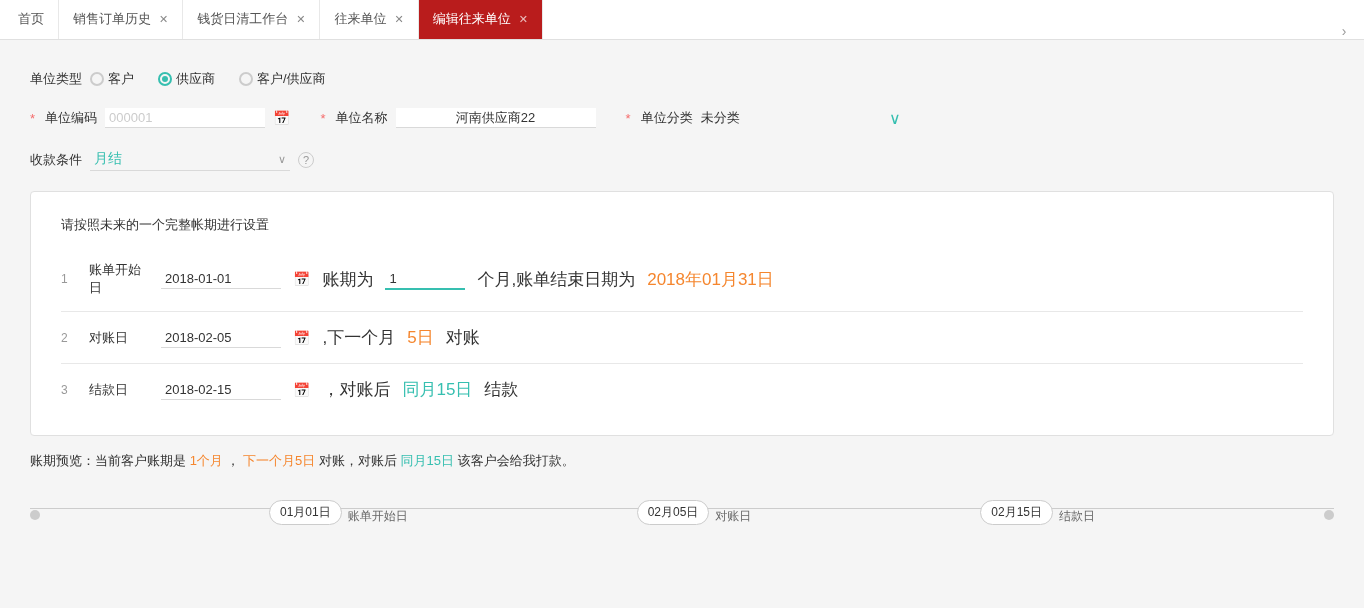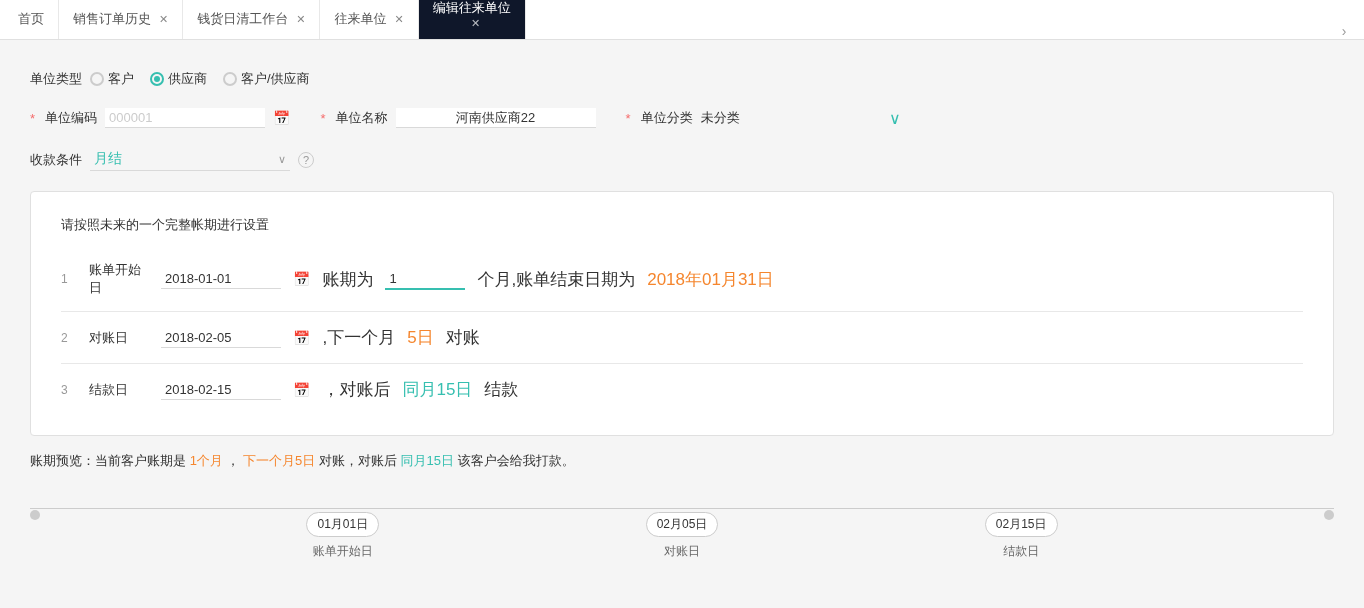--- a/index.html
+++ b/index.html
@@ -21,23 +21,22 @@
       height: 40px;
       font-size: 13px;
       color: #555;
       cursor: pointer;
       border-right: 1px solid #e8e8e8;
       position: relative;
       white-space: nowrap;
     }
     .tab-item:first-child { padding-left: 10px; }
     .tab-item.active {
-      background: #0f172a;
+      background: #b91c1c;
       color: #fff;
-      flex-direction: column;
     }
     .tab-item .tab-close {
       margin-left: 8px;
       font-size: 11px;
       opacity: 0.7;
     }
     .tab-item.active .tab-close { color: #fff; }
     .tabs-arrow {
       margin-left: auto;
       width: 24px;
@@ -74,21 +73,21 @@
     }
 
     .required-star {
       color: #f56c6c;
       margin-right: 2px;
     }
 
     .radio-group {
       display: flex;
       align-items: center;
-      gap: 16px;
+      gap: 24px;
     }
 
     .radio-item {
       display: flex;
       align-items: center;
       gap: 4px;
       cursor: pointer;
     }
 
     .radio-circle {
@@ -268,24 +267,23 @@
       display: flex;
       align-items: flex-start;
       width: 100%;
       position: relative;
       z-index: 1;
       justify-content: space-between;
     }
 
     .timeline-point {
       display: flex;
-      flex-direction: column;
-      align-items: center;
+      flex-direction: row;
+      align-items: flex-end;
       gap: 6px;
-      margin-top: 12px;
     }
 
     .timeline-badge {
       background: #fff;
       border: 1px solid #ccc;
       border-radius: 14px;
       padding: 3px 10px;
       font-size: 12px;
       color: #333;
       white-space: nowrap;

